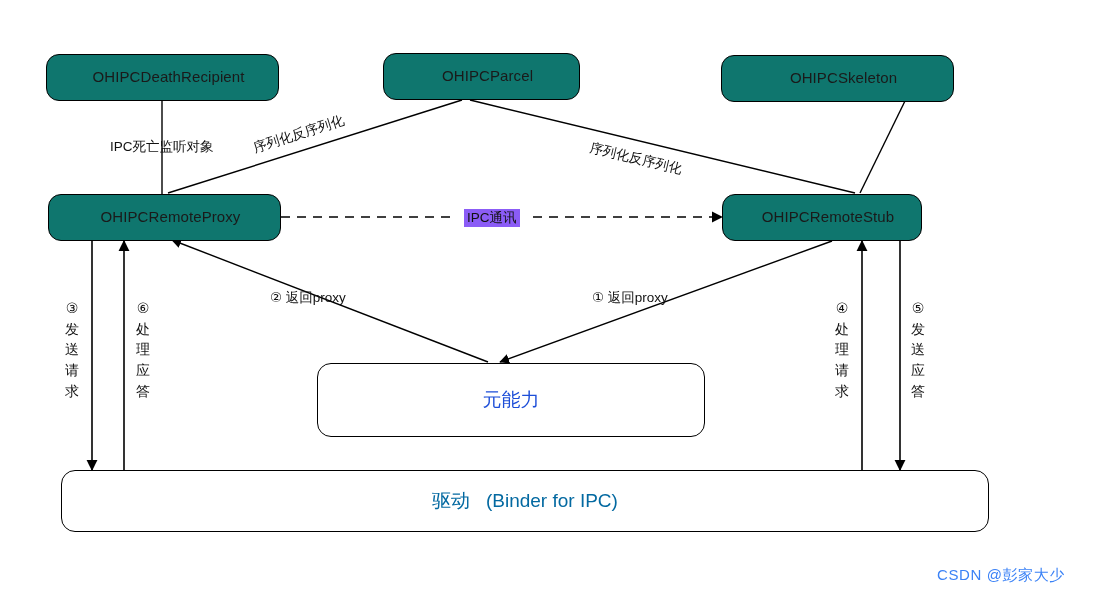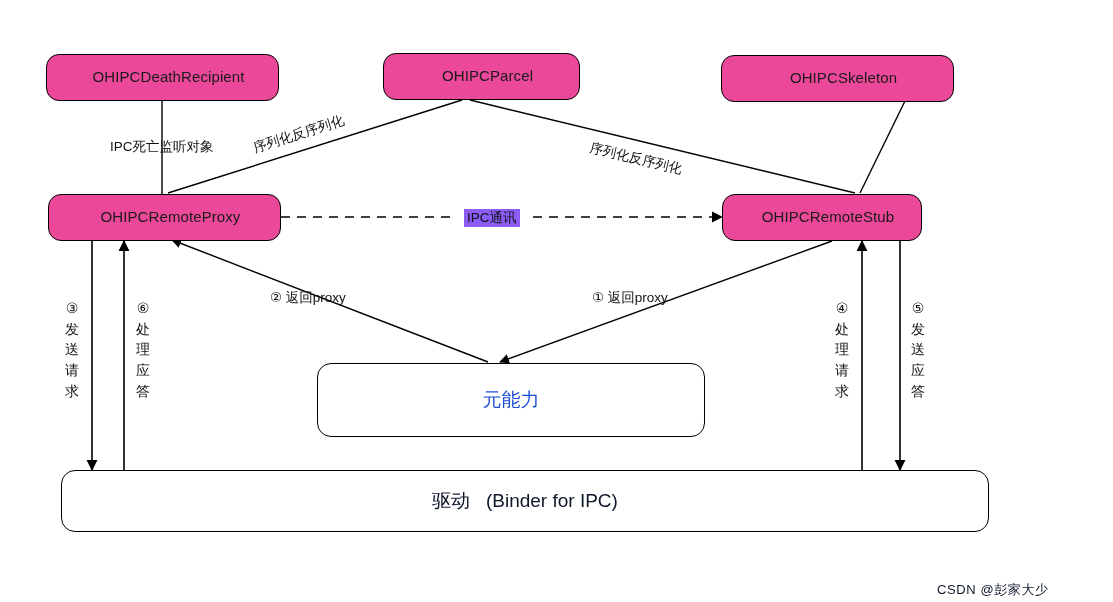--- a/index.html
+++ b/index.html
@@ -31,42 +31,42 @@
     box-sizing: border-box;
     display: flex;
     align-items: center;
     justify-content: center;
     text-align: center;
     border: 1.6px solid #000000;
     color: #1a1a1a;
     line-height: 1.25;
   }
   .node-yellow {
-    background: #ec4899;
+    background: #0f766e;
     border-radius: 13px;
     font-size: 15px;
     letter-spacing: 0.1px;
     padding-left: 12px;
   }
   .node-white {
     background: #ffffff;
     border-radius: 14px;
   }
   .meta-label {
     display: flex;
     flex-direction: column;
     align-items: center;
     justify-content: center;
     font-size: 19px;
     line-height: 1.28;
     color: #1d4ed8;
   }
   .driver-label {
     font-size: 19px;
-    color: #0f172a;
+    color: #0369a1;
     white-space: pre;
   }
   .edge-label {
     position: absolute;
     font-size: 13.5px;
     color: #111111;
     white-space: nowrap;
     background: transparent;
   }
   .vlabel {
@@ -76,25 +76,24 @@
     line-height: 1.48;
     color: #111111;
     text-align: center;
     display: flex;
     flex-direction: column;
     align-items: center;
   }
   .vlabel span { display: block; }
   .watermark {
     position: absolute;
-    font-size: 13px;
-    color: #0f172a;
+    font-size: 15px;
+    color: #3b82f6;
     letter-spacing: 0.6px;
     white-space: nowrap;
-    margin-top: 15px;
   }
 </style>
 </head>
 <body>
 
 <div id="canvas">
 
   <svg id="edges" viewBox="0 0 1113 602" xmlns="http://www.w3.org/2000/svg">
     <defs>
       <marker id="arrow" viewBox="0 0 10 10" refX="9.2" refY="5" markerWidth="7" markerHeight="7" orient="auto-start-reverse">

